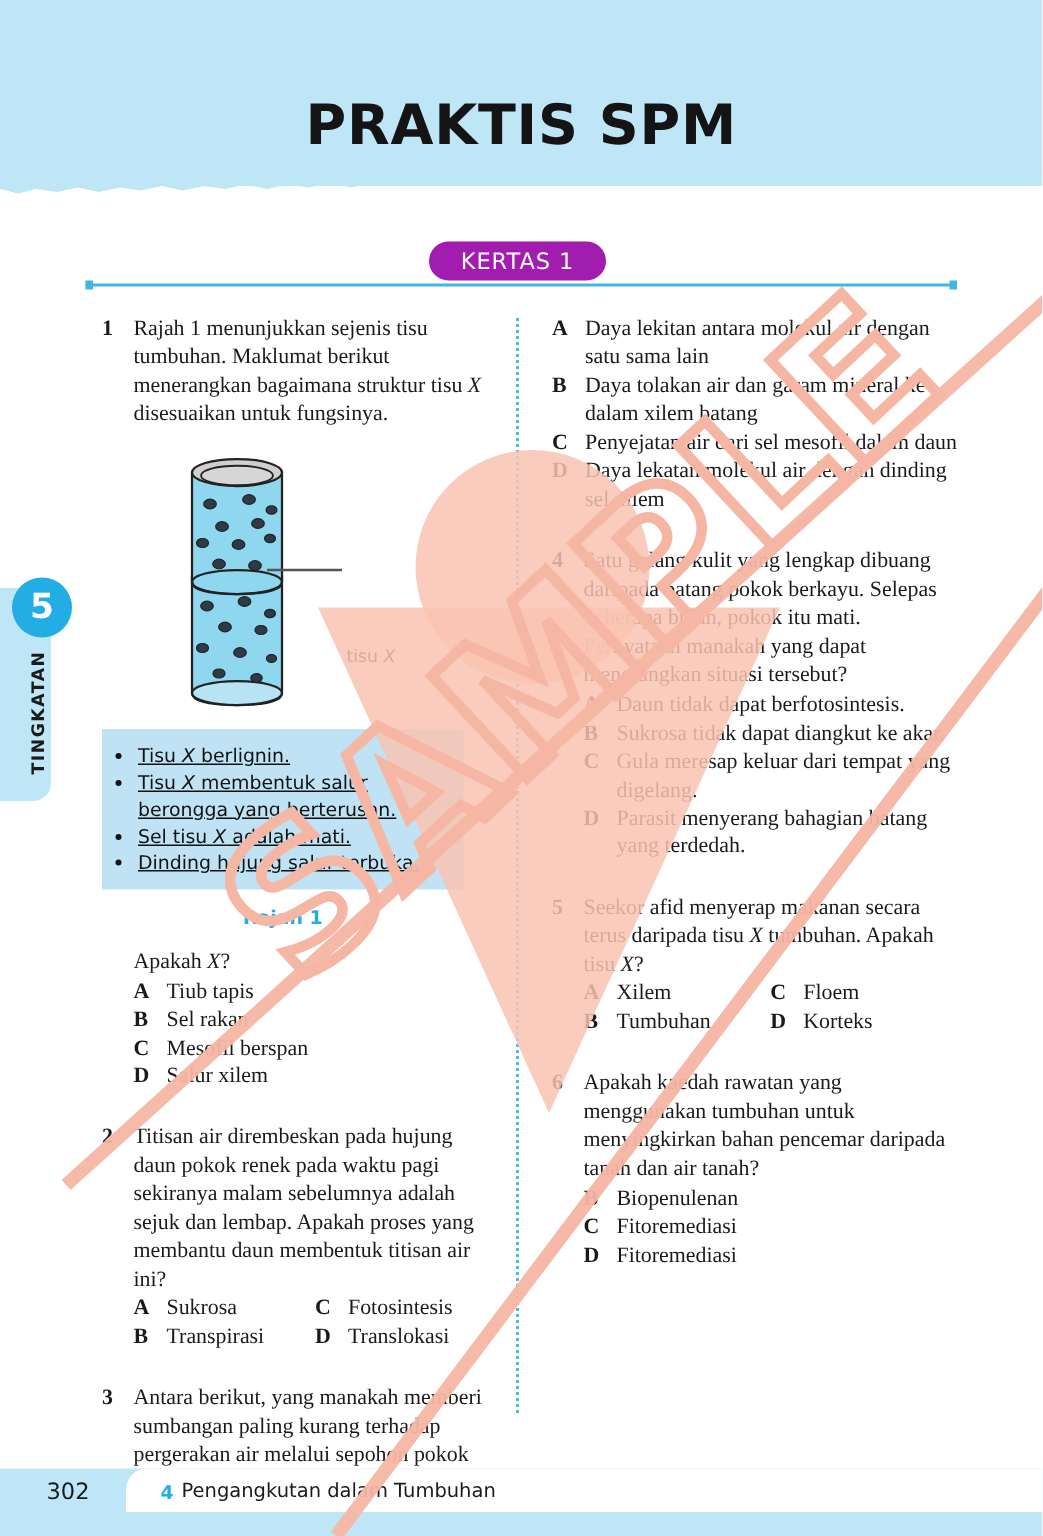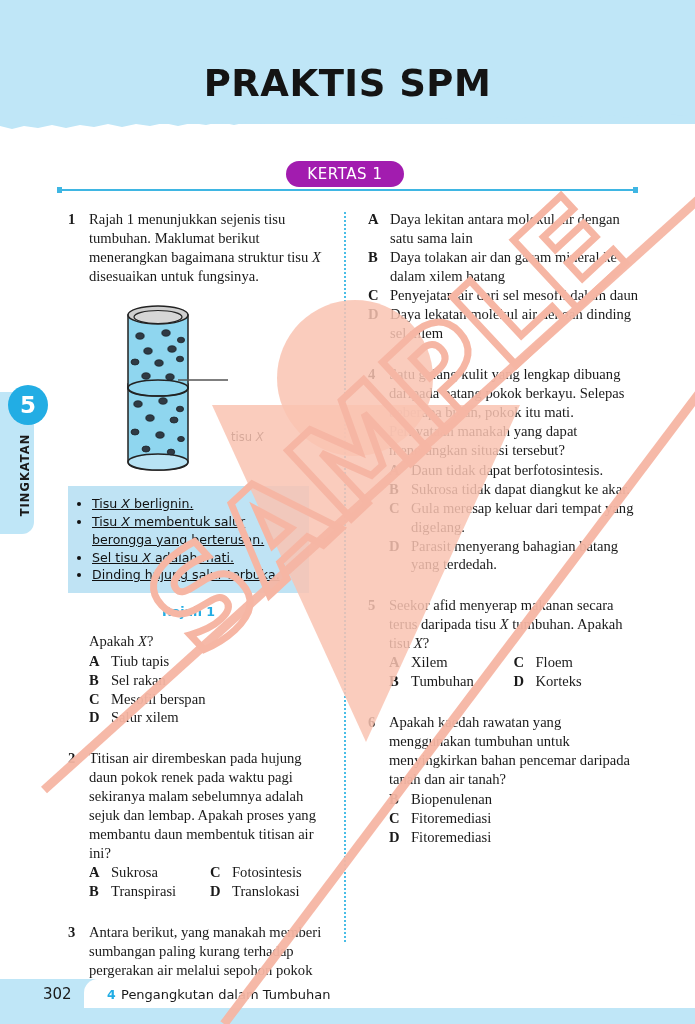--- a/index.html
+++ b/index.html
@@ -251,21 +251,21 @@
     position: absolute;
     left: 84px;
     bottom: 16px;
     width: 611px;
     height: 29px;
     background: #ffffff;
     border-radius: 14px 0 0 0;
   }
   .footer-page-no {
     position: absolute;
-    left: 43px;
+    left: 31px;
     bottom: 21px;
     font-family: "DejaVu Sans", sans-serif;
     font-size: 15px;
     color: #1a1a1a;
   }
   .footer-chap-no {
     position: absolute;
     left: 107px;
     bottom: 22px;
     font-family: "DejaVu Sans", sans-serif;

